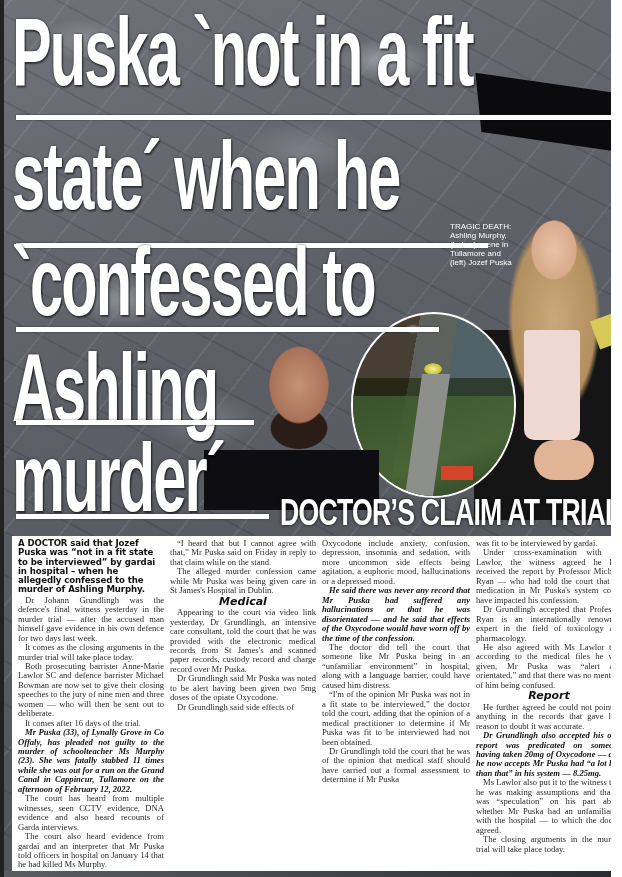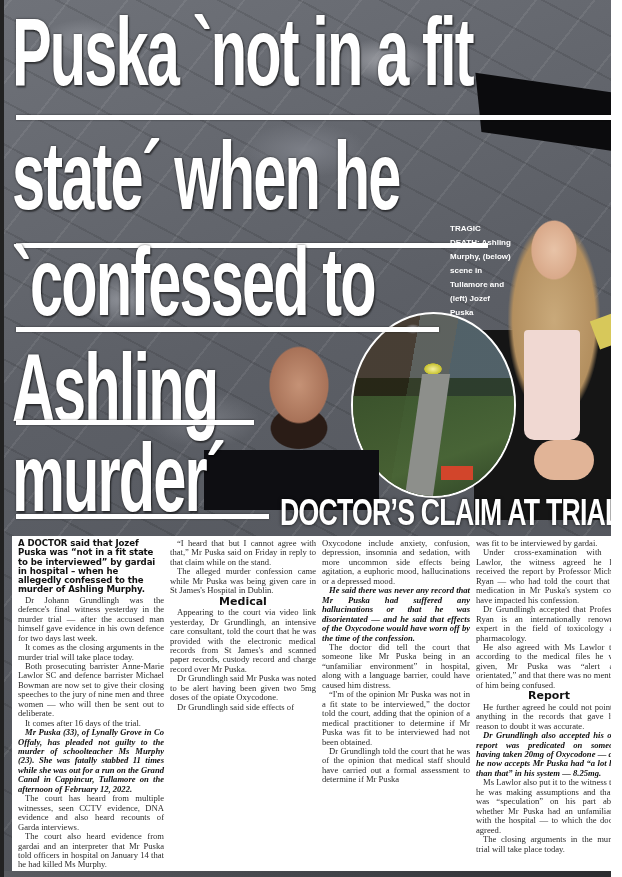--- a/index.html
+++ b/index.html
@@ -98,22 +98,22 @@
     position: absolute; left: 276px; top: 492px;
     font-family: "Liberation Sans", sans-serif; font-weight: 700;
     font-size: 36px; color: #fff; white-space: nowrap;
     transform: scaleX(0.74); transform-origin: left top;
     text-shadow: 0 0 4px rgba(0,0,0,.85);
     letter-spacing: -1px;
   }
 
   .caption {
     position: absolute; left: 446px; top: 222px; width: 62px;
-    font-family: "Liberation Sans", sans-serif; font-weight: 700;
-    font-size: 8px; line-height: 14px; color: #fff;
+    font-family: "Liberation Sans", sans-serif; font-weight: 400;
+    font-size: 8px; line-height: 9px; color: #fff;
   }
 
   
   .article {
     position: absolute; left: 8px; top: 536px; width: 602px; height: 335px;
     background: #fff; padding: 3px 14px 0 6px;
     display: grid; grid-template-columns: 146px 146px 148px 146px; column-gap: 6px;
   }
   .col { font-family: "Liberation Serif", serif; font-size: 8.6px; line-height: 9.45px; color: #2a2a2a; }
   .col p { text-indent: 7px; text-align: justify; }
@@ -127,21 +127,21 @@
     font-family: "Liberation Sans", sans-serif; font-size: 10px; color: #111;
   }
   .byline-name b { font-weight: 700; }
   .byline-sq { display: inline-block; width: 7px; height: 7px; background: #111; margin-right: 3px; vertical-align: 0; }
   .byline-role {
     display: inline-block; font-family: "Liberation Sans", sans-serif; font-size: 6.5px;
     border-bottom: 1px solid #111; padding-bottom: 1px; color: #111;
   }
   .xhead {
     font-family: "DejaVu Sans", sans-serif; font-weight: 700; font-size: 11px;
-    text-align: center; margin: 1px 0 2px; color: #111;
+    text-align: center; margin: 1px 0 2px; color: #111; font-style: italic;
   }
   .bottom-strip {
     position: absolute; left: 0; top: 871px; width: 622px; height: 6px;
     background: linear-gradient(90deg, #5a5c61, #3f4146 60%, #2a2b2e);
   }
 </style>
 </head>
 <body>
 
 <div class="page">

